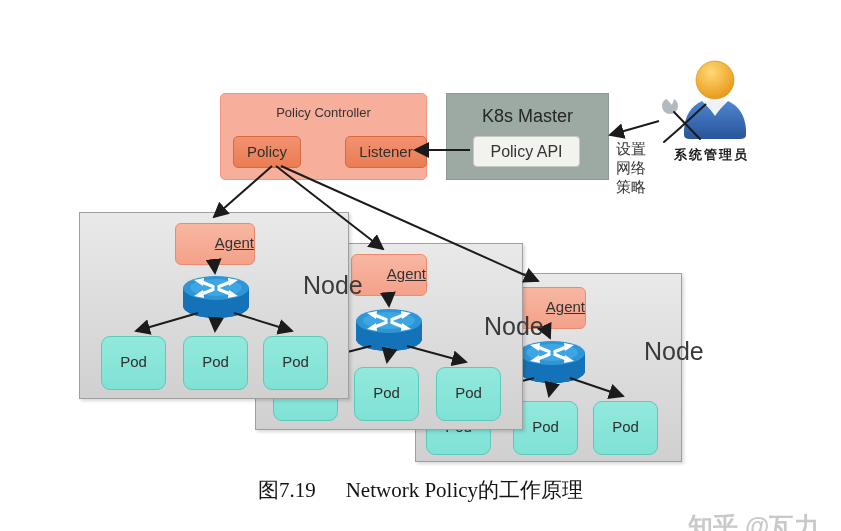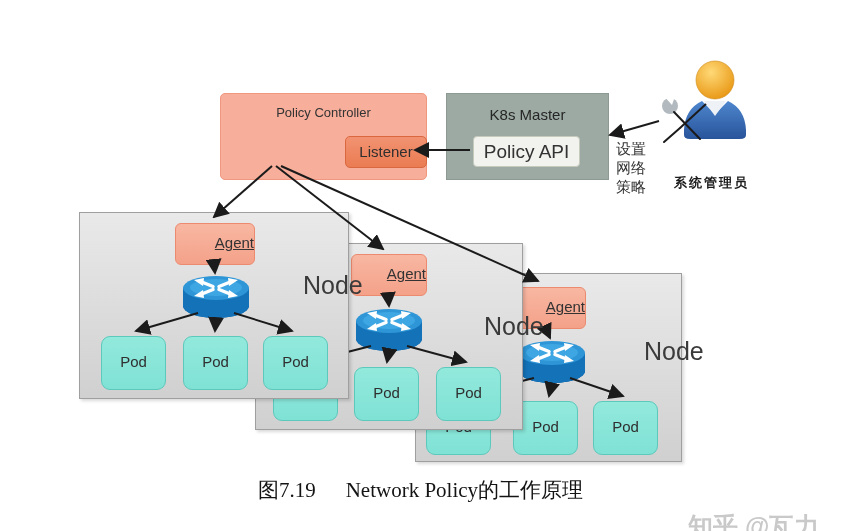--- a/index.html
+++ b/index.html
@@ -11,29 +11,29 @@
             background:var(--salmon-light,#f7ae9a);border:1px solid #f0977f;border-radius:5px;}
   .ctrl-title{position:absolute;left:0;top:11px;width:100%;text-align:center;
               font-size:13px;color:#333;}
   .ctrl-inner{position:absolute;height:30px;line-height:30px;text-align:center;
               font-size:15px;color:#2f2f2f;border-radius:5px;
               background:linear-gradient(180deg,#f29272,var(--salmon-dark,#ea7c52));
               border:1px solid #d96840;}
   .master-box{position:absolute;left:446px;top:93px;width:161px;height:85px;z-index:5;
               background:var(--master-fill,#9caaa3);border:1px solid #8d9a93;}
   .master-title{position:absolute;left:0;top:12px;width:100%;text-align:center;
-                font-size:15px;color:#262626;}
+                font-size:18px;color:#262626;}
   .api-box{position:absolute;left:26px;top:42px;width:105px;height:29px;line-height:29px;
-           text-align:center;font-size:19px;color:#333;border-radius:4px;
+           text-align:center;font-size:16px;color:#333;border-radius:4px;
            background:var(--api-fill,#f2f3ee);border:1px solid #c6cabd;}
 
   
   .admin-svg{position:absolute;left:650px;top:50px;z-index:5;}
   .admin-label{position:absolute;left:674px;top:146px;width:90px;z-index:5;
-               font-size:13px;font-weight:bold;letter-spacing:2px;color:#1c1c1c;margin-top:28px;}
+               font-size:13px;font-weight:bold;letter-spacing:2px;color:#1c1c1c;}
   .note-text{position:absolute;left:616px;top:139px;z-index:5;
              font-size:15px;line-height:19px;color:#333;}
 
   
   .node{position:absolute;background:linear-gradient(180deg,#e9e9e9,var(--node-fill,#d0d0d0));
         border:1px solid var(--node-border,#9f9f9f);box-shadow:2px 2px 3px rgba(0,0,0,.15);}
   .node-label{position:absolute;font-size:25px;color:#3a3a3a;margin-left:20px;}
   .agent{position:absolute;border-radius:6px;text-align:right;font-size:15px;color:#333;
          background:linear-gradient(180deg,#f8b7a2,var(--agent-fill,#f4a189));
          border:1px solid #ec8a6f;text-decoration:underline;}
@@ -189,20 +189,23 @@
     <div class="pod" style="left:21px;top:123px;">
       <span>Pod</span></div>
     <div class="pod" style="left:103px;top:123px;">
       <span>Pod</span></div>
     <div class="pod" style="left:183px;top:123px;">
       <span>Pod</span></div>
   </div>
 
   <div class="ctrl-box">
     <span class="ctrl-title">Policy Controller</span>
+    <div class="ctrl-inner" style="left:12px;top:42px;width:66px;">
+      <span>Policy</span>
+    </div>
     <div class="ctrl-inner" style="left:104px;top:42px;width:80px;margin-left:20px;">
       <span>Listener</span>
     </div>
   </div>
 
   <div class="master-box">
     <span class="master-title">K8s Master</span>
     <div class="api-box">
       <span>Policy API</span>
     </div>

